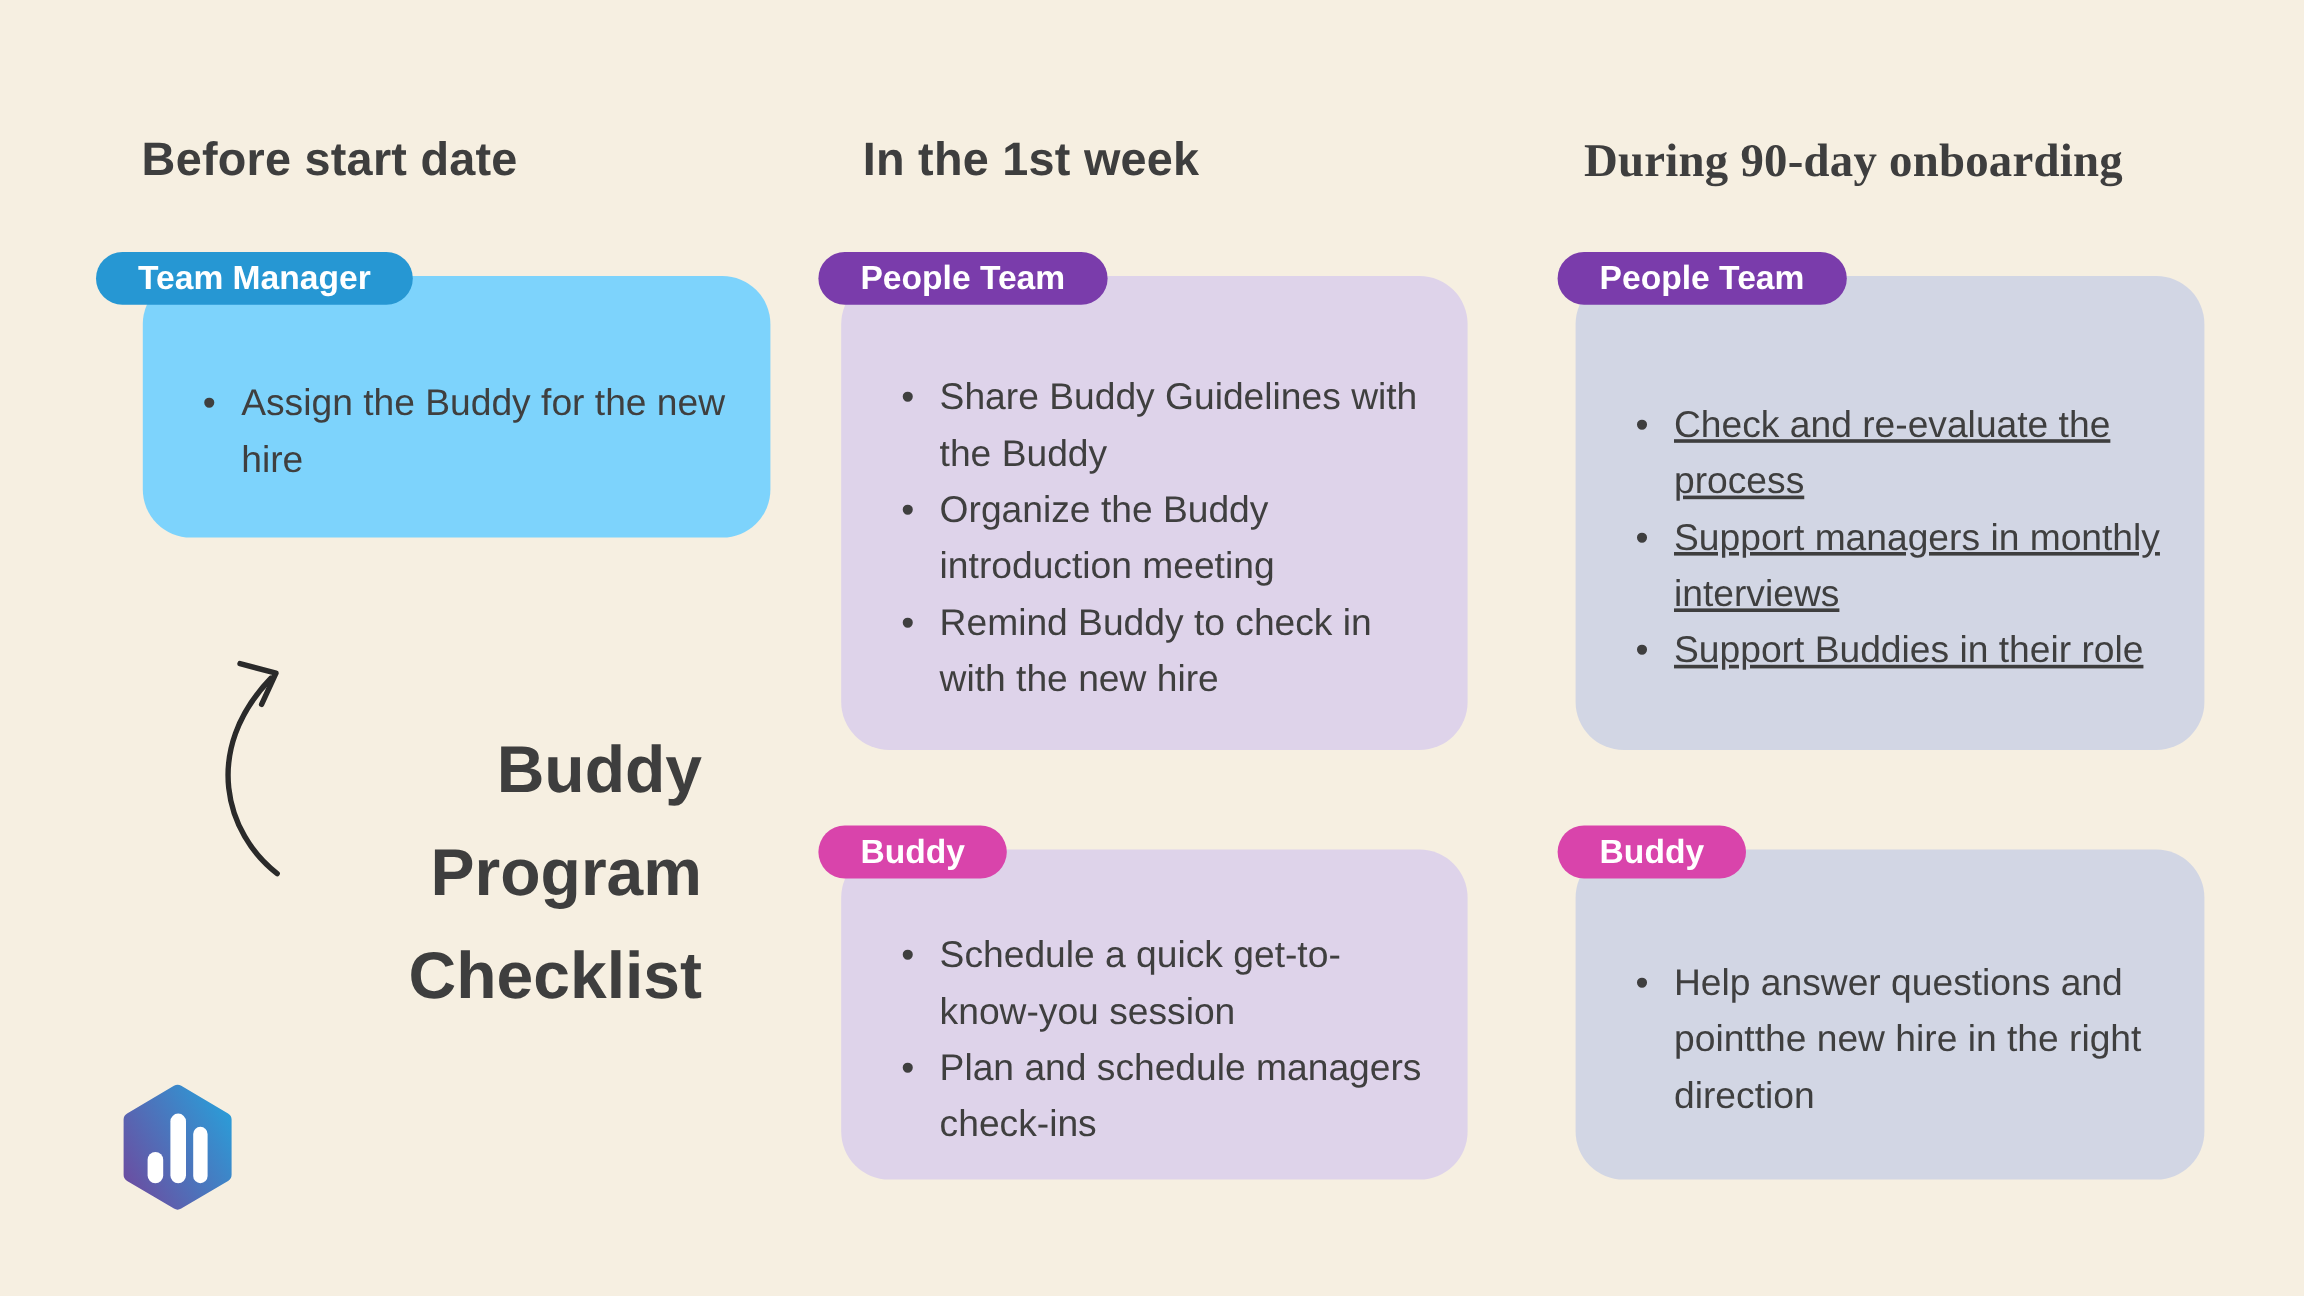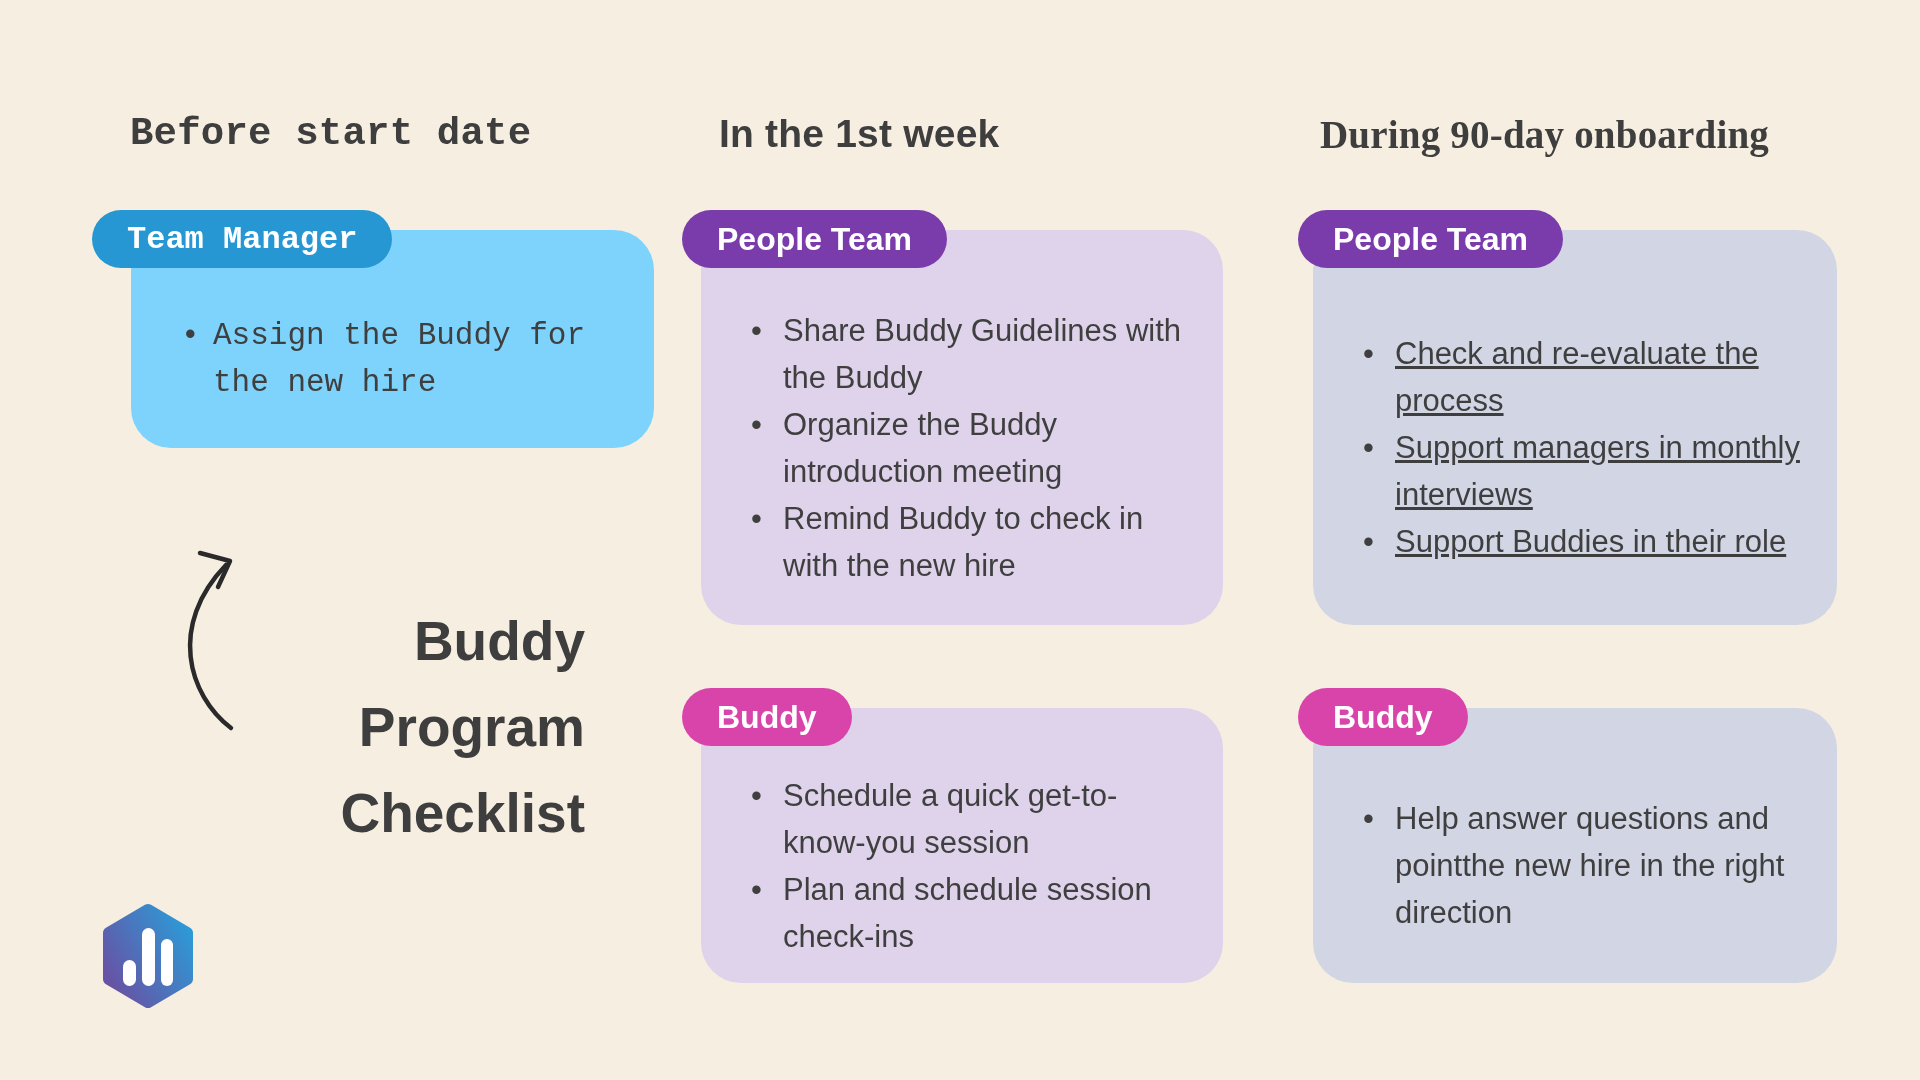--- a/index.html
+++ b/index.html
@@ -6,42 +6,42 @@
   html,body { margin:0; padding:0; }
   body {
     width:1920px; height:1080px;
     background:#f6efe1;
     font-family:"Liberation Sans", sans-serif;
     position:relative; overflow:hidden;
     color:#3e3e3e;
   }
 
   .column { position:absolute; top:112px; }
-  .column-1 { left:92px;  width:565px;font-family:Liberation Mono, monospace; }
+  .column-1 { left:80px;  width:565px; }
   .column-2 { left:682px; width:545px; }
   .column-3 { left:1298px; width:560px; }
 
   .col-header {
     font-size:39px; font-weight:bold; color:#3e3e3e;
     white-space:nowrap; letter-spacing:0.2px;
   }
   .column-1 .col-header { margin-left:38px; }
   .column-2 .col-header { margin-left:37px; }
   .column-3 .col-header { margin-left:22px;font-family:Liberation Serif, serif; }
 
   .card-group { position:absolute; left:0; }
   .group-top    { top:98px; }
   .group-bottom { top:576px; }
 
   .badge {
     position:absolute; top:0; left:0; z-index:2;
-    height:58px; border-radius:29px;
+    height:44px; border-radius:29px;
     display:flex; align-items:center;
     padding:0 35px;
-    color:#ffffff; font-size:32px; font-weight:bold;
+    color:#ffffff; font-size:28px; font-weight:bold;
     white-space:nowrap;
   }
   .badge-blue   { background:#2697d3; }
   .badge-purple { background:#7a3cab; }
   .badge-pink   { background:#d944ab; }
 
   .card {
     position:absolute; top:20px;
     border-radius:40px;
     display:flex; align-items:center;
@@ -104,21 +104,21 @@
         <li>Remind Buddy to check in with the new hire</li>
       </ul>
     </div>
   </div>
 
   <div class="card-group group-bottom">
     <div class="badge badge-pink" style="background: rgb(217, 68, 171);">Buddy</div>
     <div class="card card-short" style="background: rgb(222, 211, 234);">
       <ul>
         <li>Schedule a quick get-to-know-you session</li>
-        <li>Plan and schedule session check-ins</li>
+        <li>Plan and schedule managers check-ins</li>
       </ul>
     </div>
   </div>
 </div>
 
 <div class="column column-3">
   <div class="col-header">During 90-day onboarding</div>
 
   <div class="card-group group-top">
     <div class="badge badge-purple" style="background: rgb(122, 60, 171);">People Team</div>

